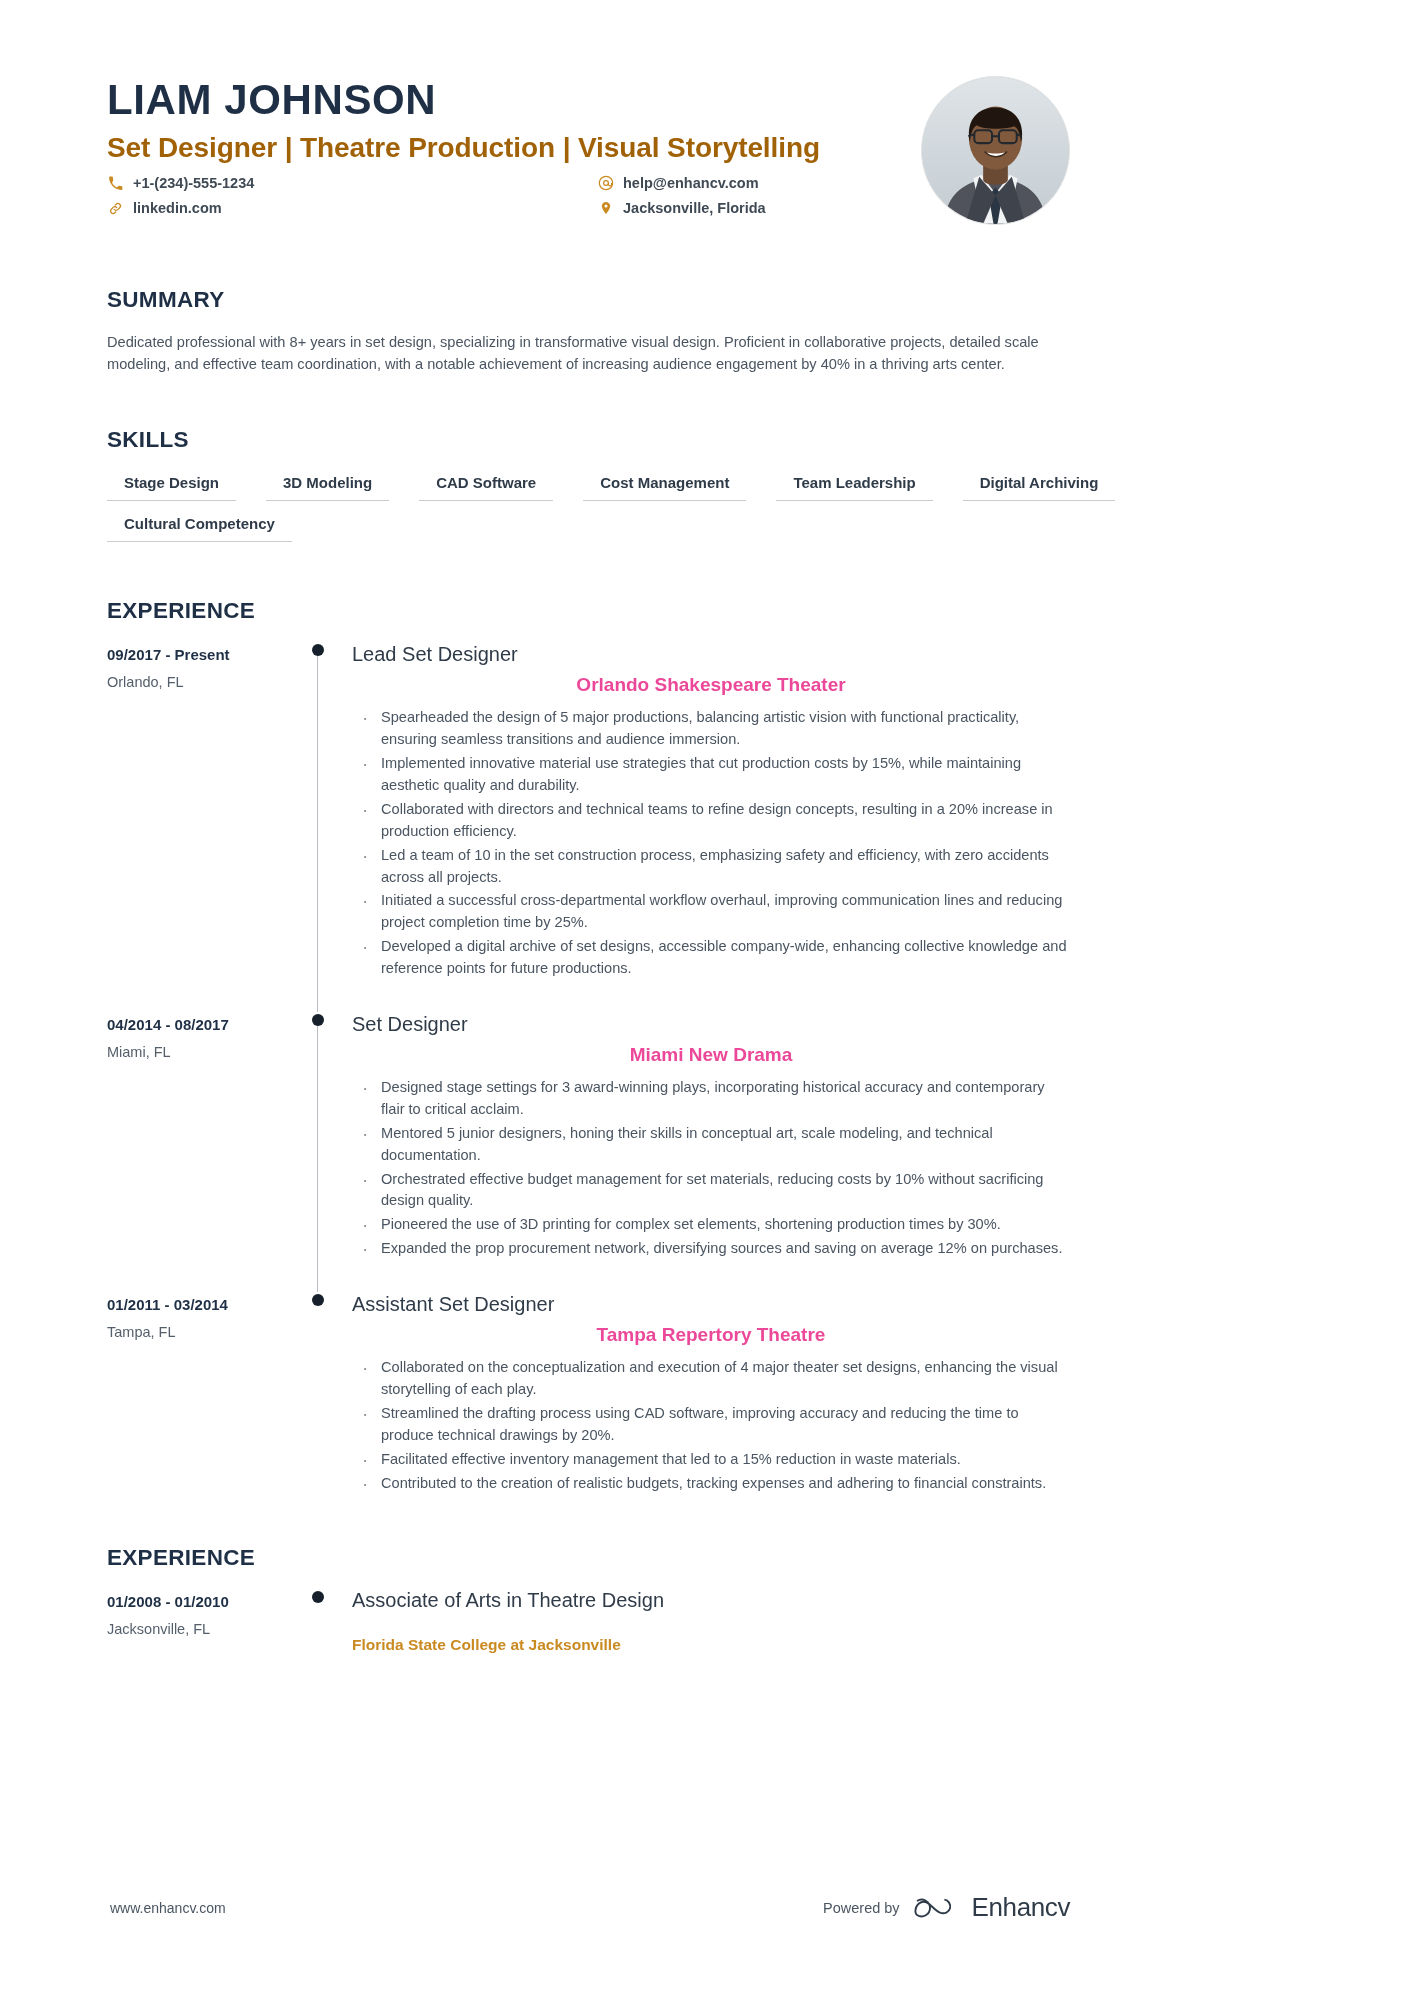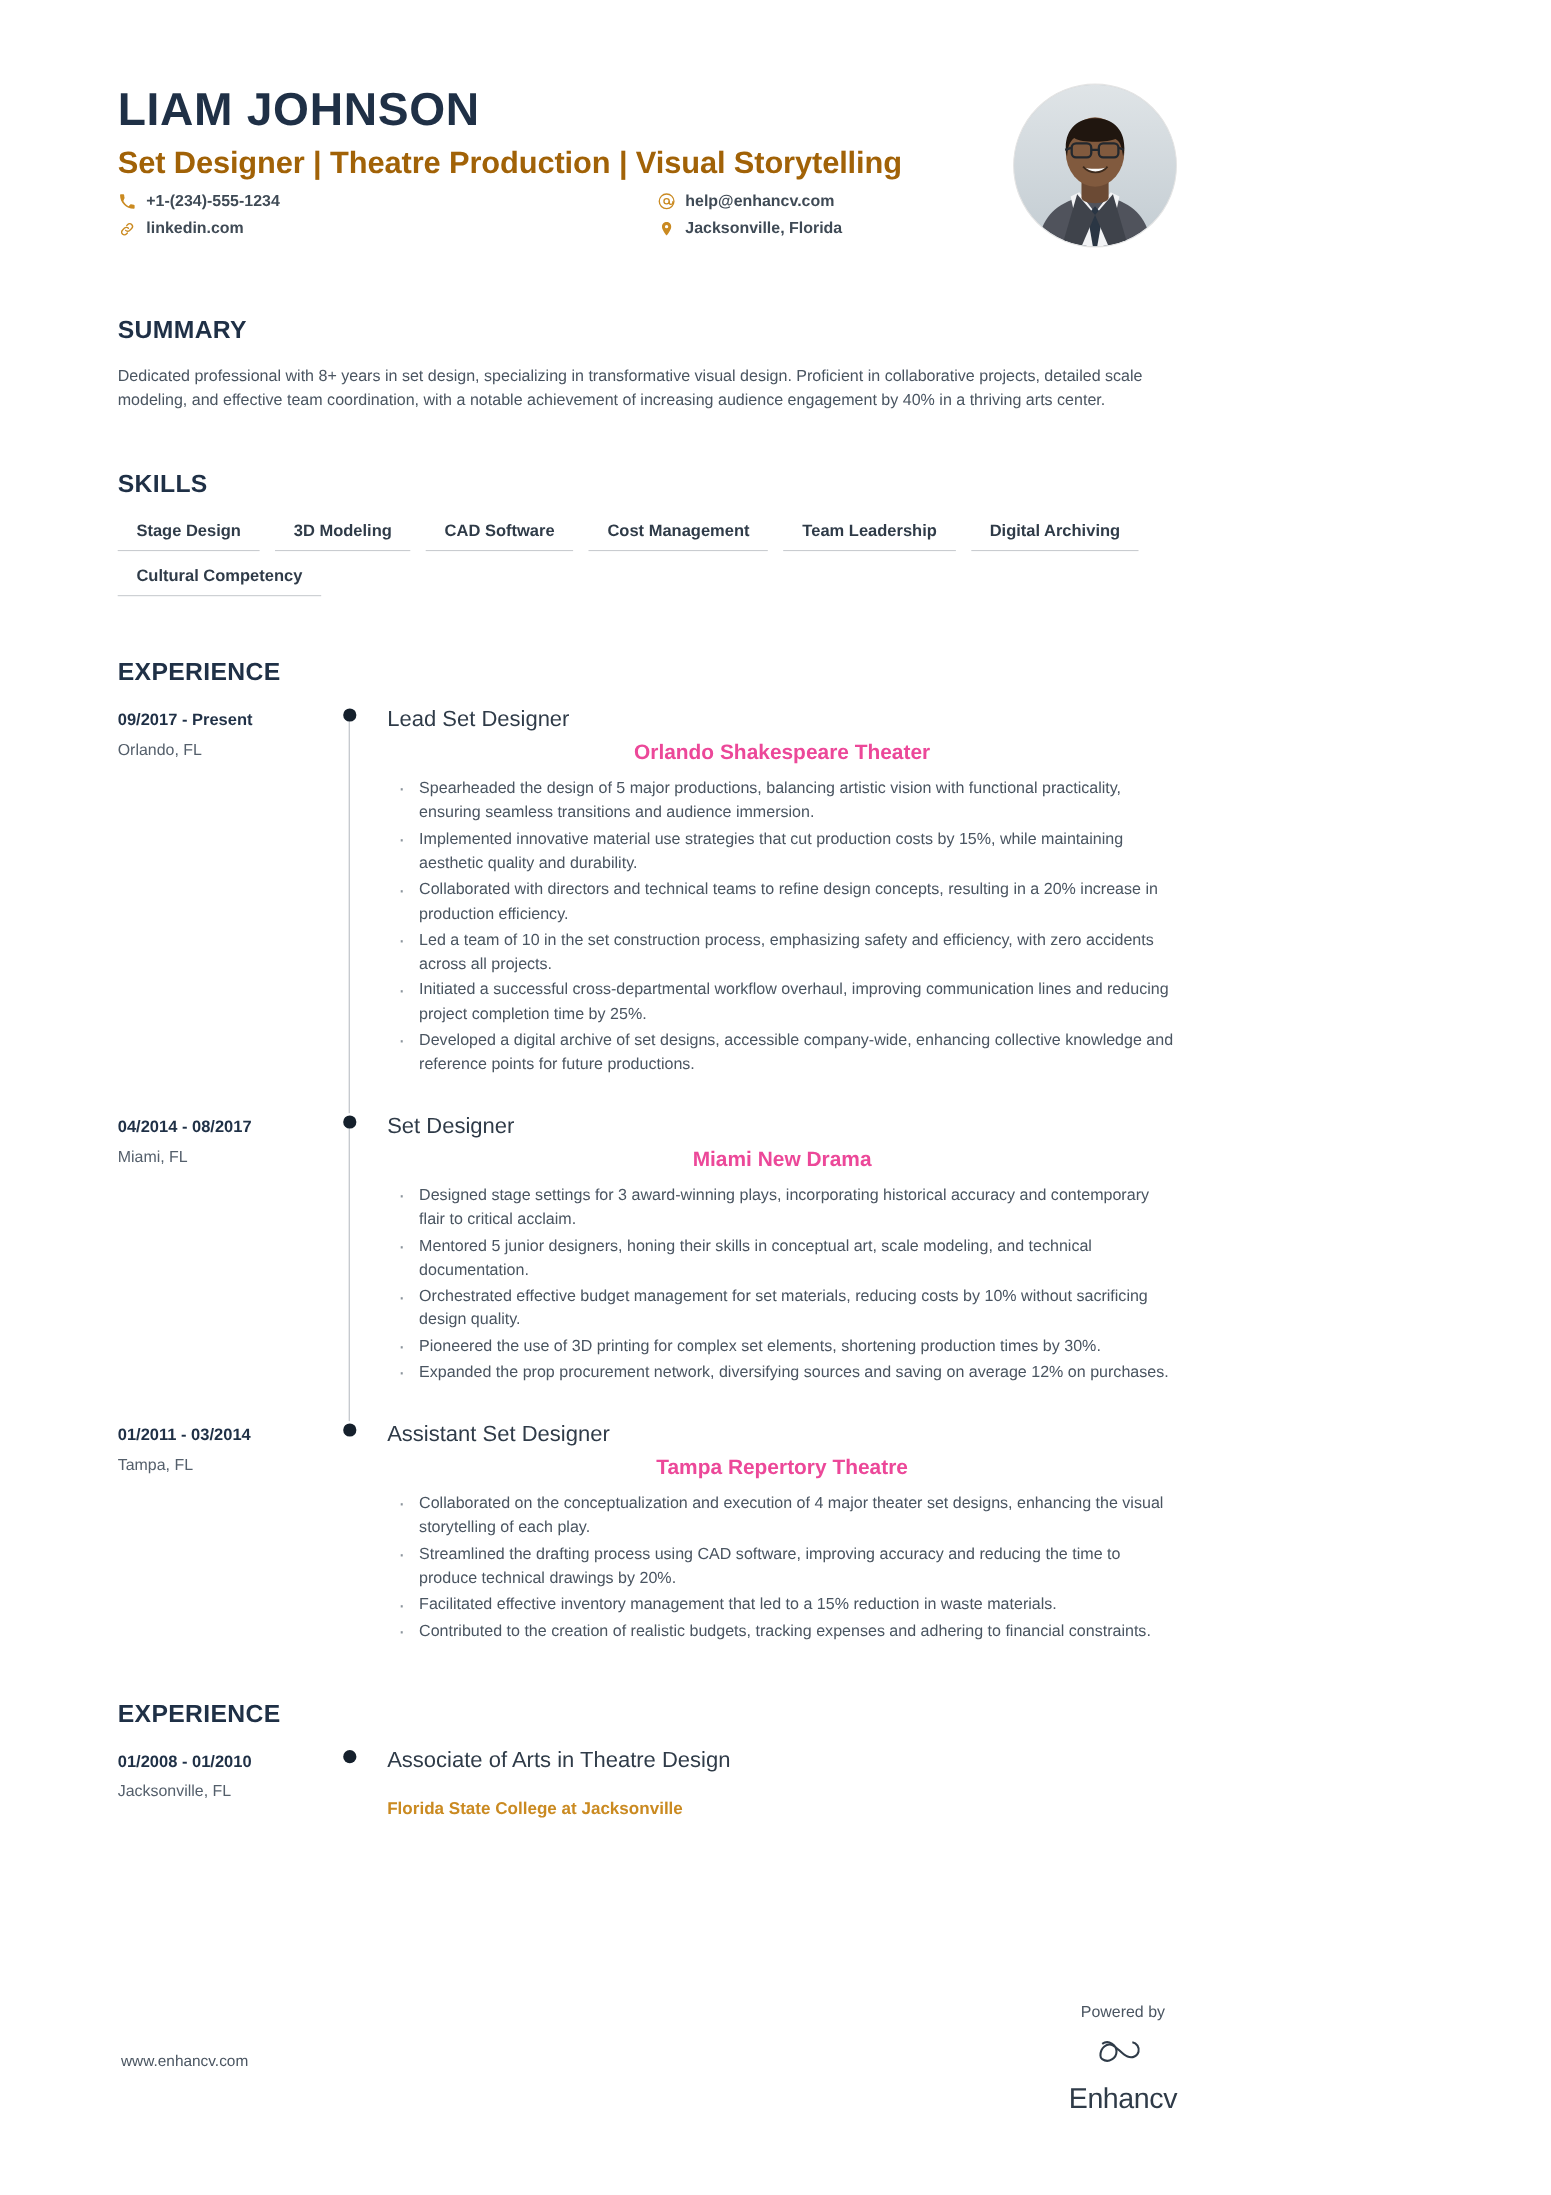--- a/index.html
+++ b/index.html
@@ -93,21 +93,21 @@
   .summary-text {
     font-size: 14.6px;
     line-height: 1.52;
     color: #4a5561;
     max-width: 1175px;
   }
 
   
   .skills-block { margin-top: 52px; }
   .skills-rows { display: flex; flex-direction: column; gap: 11px; }
-  .skills-row { display: flex; gap: 0; }
+  .skills-row { display: flex; gap: 16px; }
   .skill-chip {
     font-size: 15px;
     font-weight: 700;
     color: #2f3b48;
     padding: 3px 17px 9px 17px;
     border-bottom: 1.5px solid #c9ccd0;
     white-space: nowrap;
     margin-right: 14px;
   }
 
@@ -212,21 +212,20 @@
     justify-content: space-between;
   }
   .footer-url {
     font-size: 14px;
     color: #4a5561;
   }
   .footer-brand {
     display: flex;
     align-items: center;
     gap: 14px;
-    flex-direction: column;
   }
   .powered-by {
     font-size: 14.5px;
     color: #4a5561;
   }
   .brand-mark { display: block; }
   .brand-name {
     font-size: 26px;
     color: #2f3b48;
     letter-spacing: -0.4px;

